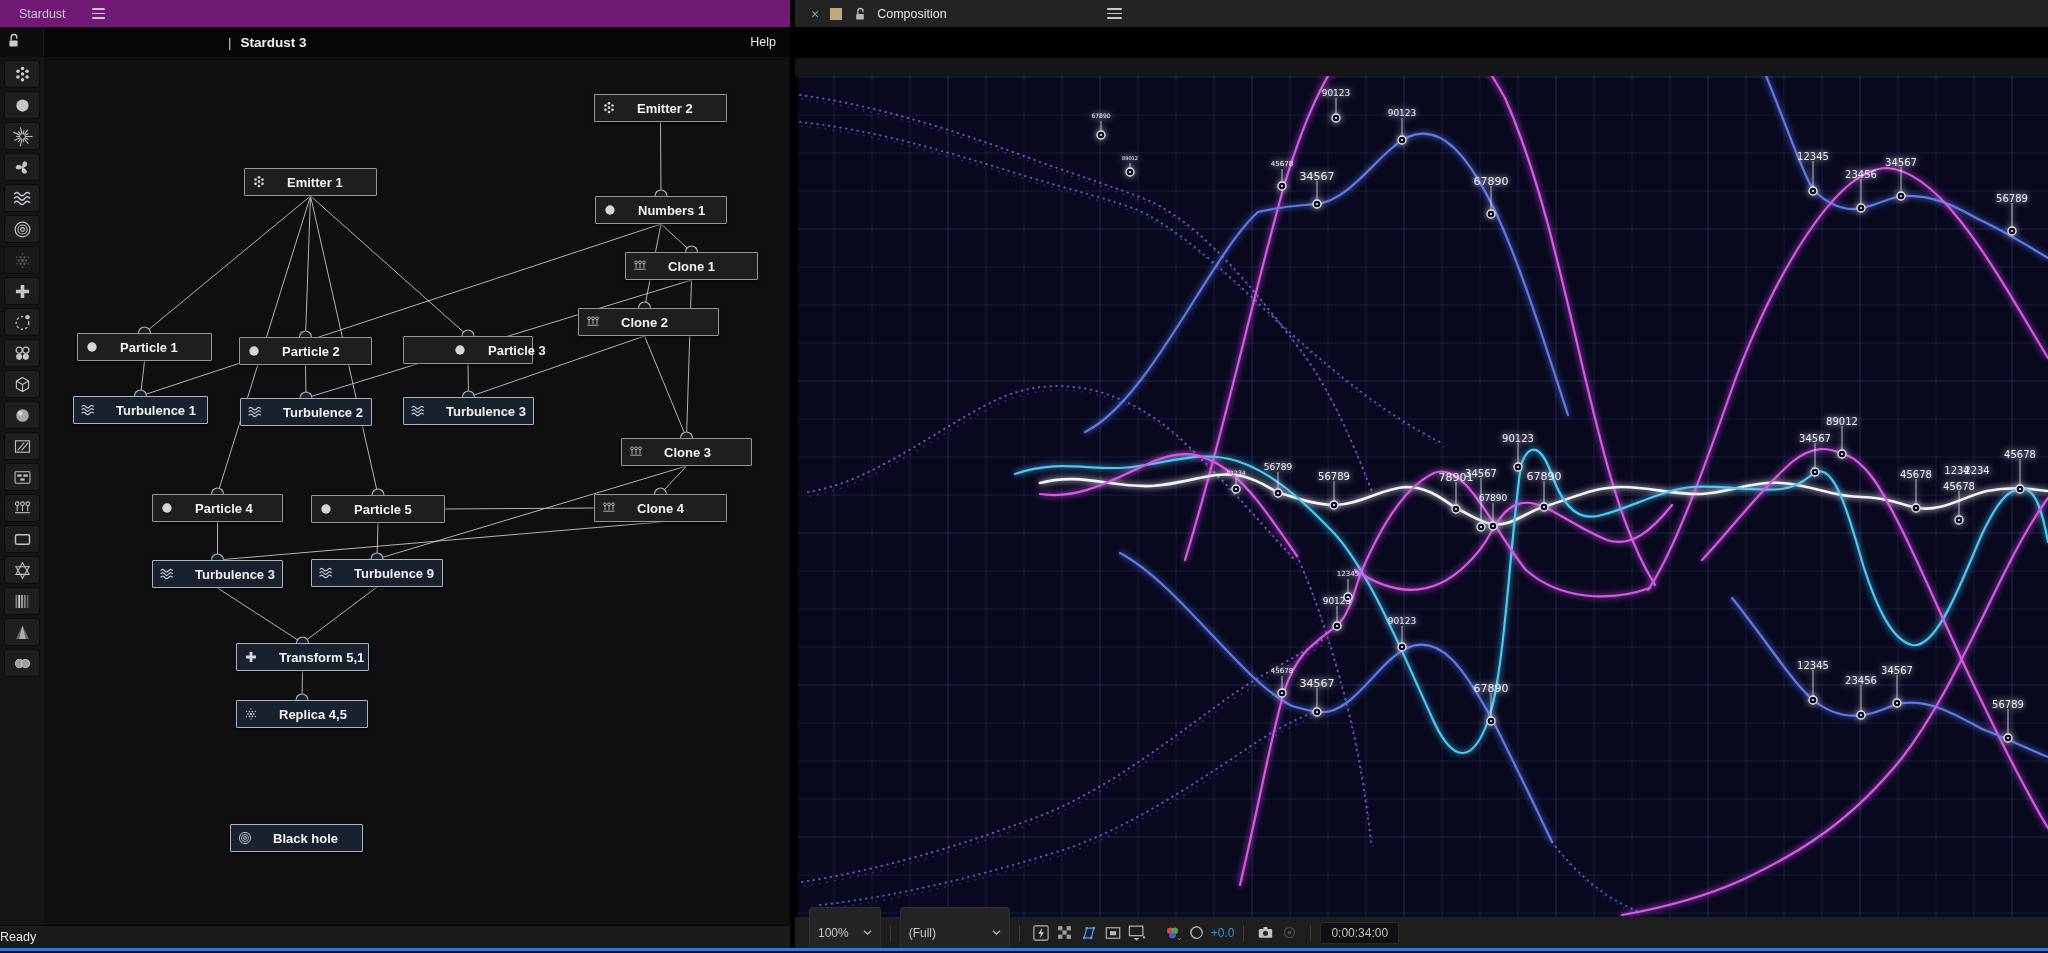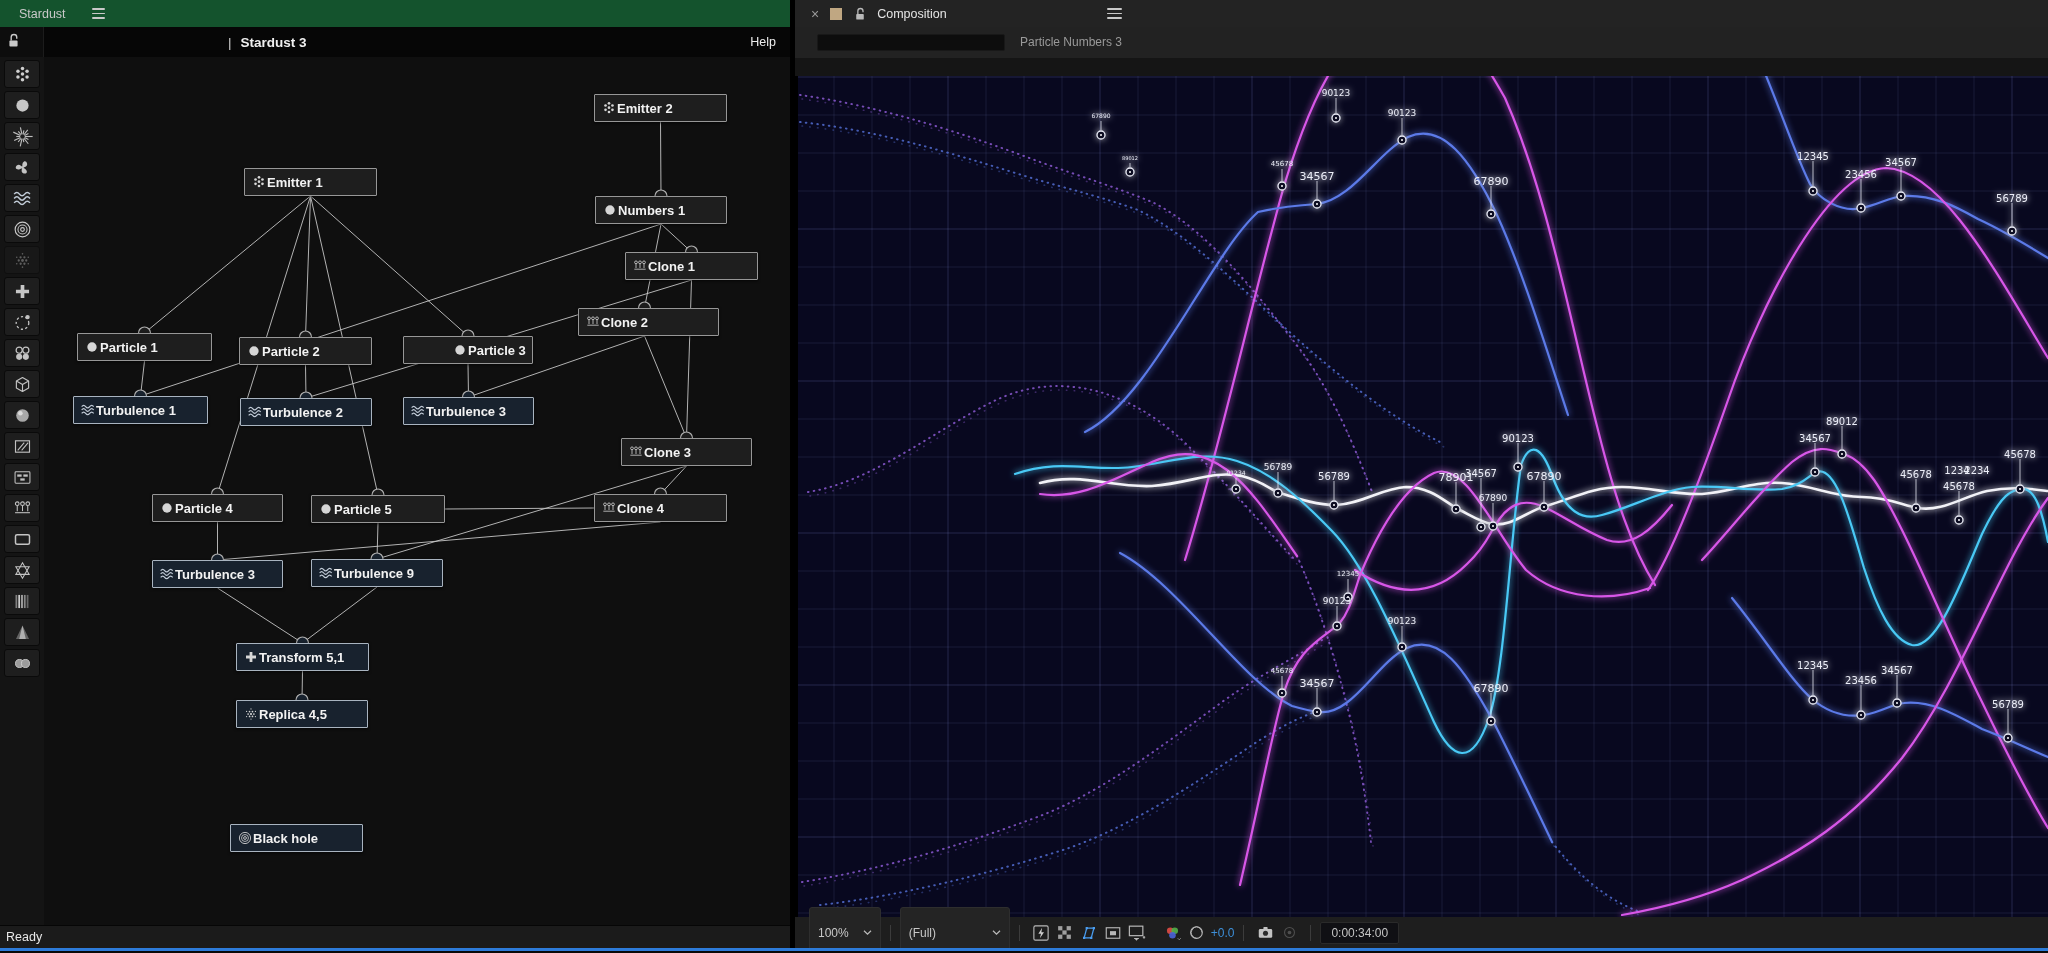--- a/index.html
+++ b/index.html
@@ -1,40 +1,40 @@
 <!DOCTYPE html>
 <html><head>
 <meta charset="utf-8">
 <style>
   html,body{margin:0;padding:0;background:#000;}
   #root{position:relative;width:2048px;height:953px;background:#000;overflow:hidden;
         font-family:"Liberation Sans",sans-serif;-webkit-font-smoothing:antialiased;}
   .abs{position:absolute;}
   
-  #sd-titlebar{left:0;top:0;width:790px;height:27px;background:#14532d;display:flex;align-items:center;}
+  #sd-titlebar{left:0;top:0;width:790px;height:27px;background:#701a75;display:flex;align-items:center;}
   #sd-title{color:#c9c9c9;font-size:12.5px;margin-left:19px;}
   .burger{display:inline-flex;flex-direction:column;gap:3px;margin-left:26px;cursor:pointer;}
   .burger i{display:block;width:13px;height:1.6px;background:#c9c9c9;border-radius:1px;}
   #sd-header{left:0;top:27px;width:790px;height:30px;background:#060606;border-bottom:1px solid #000;}
   #sd-lockbox{left:0;top:27px;width:44px;height:30px;background:#0d0d0d;border-right:1px solid #1c1c1c;display:flex;align-items:center;justify-content:flex-start;padding-left:7px;box-sizing:border-box;}
   #sd-doc{left:228px;top:27px;height:30px;display:flex;align-items:center;gap:9px;color:#f0f0f0;font-size:13.5px;font-weight:bold;}
   #sd-doc .pipe{font-weight:normal;color:#cfcfcf;}
   #sd-help{right:1258px;top:27px;height:30px;display:flex;align-items:center;color:#ececec;font-size:12.5px;padding:0 14px;cursor:pointer;}
   #sd-toolbar{left:0;top:57px;width:44px;height:868px;background:#141414;}
   .tool-btn{width:36px;height:28px;margin:3px 0 0 4px;background:#1e1e1e;border:1px solid #0a0a0a;border-radius:3px;
             display:flex;align-items:center;justify-content:center;box-sizing:border-box;cursor:pointer;}
   .tool-btn.dim{opacity:.45;}
   #node-canvas{left:44px;top:57px;width:746px;height:868px;background:#0f0f0f;overflow:hidden;}
   #edges-svg{position:absolute;left:0;top:0;}
-  .node{position:absolute;height:28px;display:flex;align-items:center;gap:0;padding:0 8px 0 6px;box-sizing:border-box;
+  .node{position:absolute;height:28px;display:flex;align-items:center;gap:20px;padding:0 8px 0 6px;box-sizing:border-box;
         background:#1e1e1e;border:1px solid #979797;border-radius:1px;color:#f2f2f2;
         font-size:13px;font-weight:bold;white-space:nowrap;box-shadow:0 1px 3px rgba(0,0,0,.7);cursor:pointer;}
   .node.sel{background:#18222e;border-color:#a9b4c0;}
   #sd-status{left:0;top:925px;width:790px;height:23px;background:#1b1b1b;border-top:1px solid #060606;
-             display:flex;align-items:center;color:#e8e8e8;font-size:12.5px;padding-left:6px;box-sizing:border-box;}
+             display:flex;align-items:center;color:#e8e8e8;font-size:12.5px;box-sizing:border-box;}
   
   #cp-tabbar{left:795px;top:0;width:1253px;height:27px;background:#232323;display:flex;align-items:center;}
   #cp-close{color:#9a9a9a;font-size:14px;margin-left:16px;cursor:pointer;line-height:1;}
   #cp-swatch{width:12px;height:12px;background:#c0a782;margin-left:11px;}
   #cp-lock{margin-left:12px;display:flex;cursor:pointer;}
   #cp-tablabel{color:#e4e4e4;font-size:12.5px;margin-left:11px;cursor:pointer;}
   #cp-menu{margin-left:160px;cursor:pointer;}
   #cp-menu i{width:15px;}
   #cp-row2{left:795px;top:27px;width:1253px;height:31px;background:#222222;}
   #cp-input{position:absolute;left:22px;top:7px;width:188px;height:17px;background:#0d0d0d;border:1px solid #181818;
@@ -523,24 +523,20 @@
           <path d="M4.5 8 V4.6 A3 3 0 0 1 10.5 4.6 V6" stroke="#b9b9b9" stroke-width="1.5" fill="none"></path>
           <rect x="2.6" y="8" width="8.8" height="6.4" rx="1" fill="#b9b9b9"></rect>
         </svg>
     </span>
     <span id="cp-tablabel">Composition</span>
     <span id="cp-menu" class="burger">
         <i style="width:15px"></i>
         <i style="width:15px"></i>
         <i style="width:15px"></i>
       </span>
-  </div>
-  <div id="cp-row2" class="abs">
-    <input id="cp-input" value="" style="">
-    <span id="cp-compname">Particle Numbers 3</span>
   </div>
   <div id="cp-strip" class="abs"></div>
   <div id="viewport" class="abs">
     <svg id="vp-svg" width="1250" height="841" viewBox="798 76 1250 841">
         <defs>
           <filter id="glow" x="-40%" y="-40%" width="180%" height="180%">
             <feGaussianBlur stdDeviation="3.2" result="b"></feGaussianBlur>
             <feMerge>
               <feMergeNode in="b"></feMergeNode>
               <feMergeNode in="SourceGraphic"></feMergeNode>

